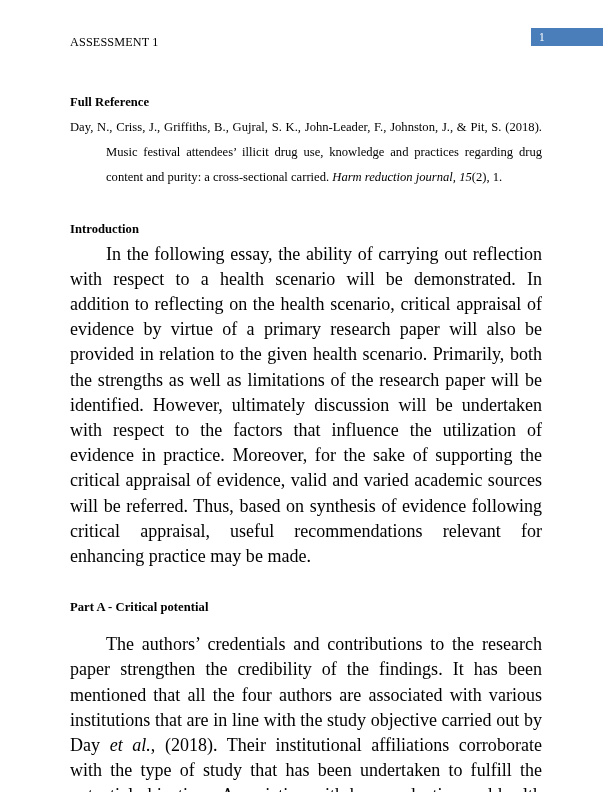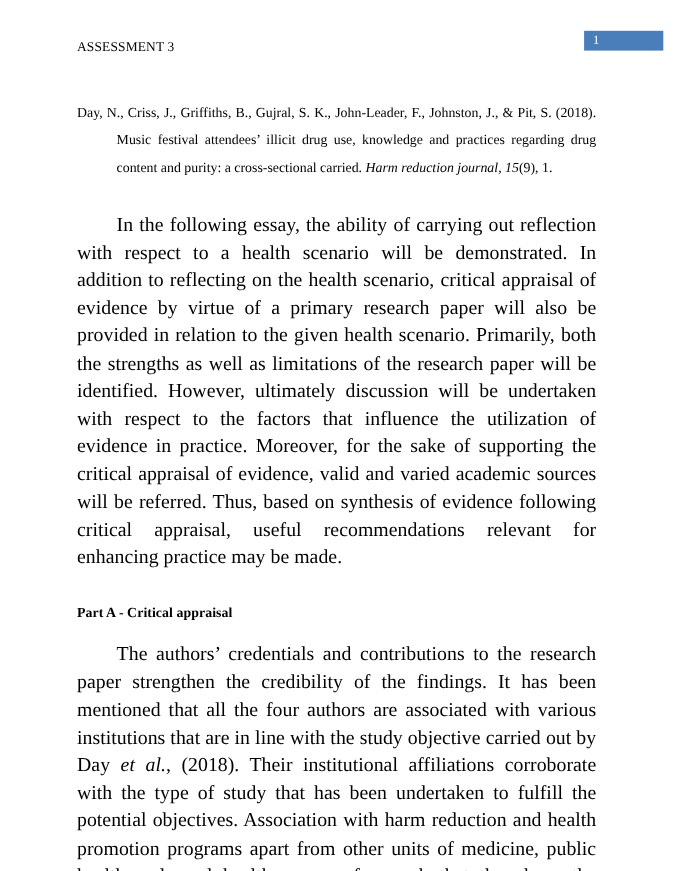--- a/index.html
+++ b/index.html
@@ -108,40 +108,42 @@
   .gap-lg { height: 26px; }
 
   i.it { font-style: italic; margin-top: 16px; }
 </style>
 </head>
 <body>
 
 <div class="page">
 
   <div class="running-header">
-    <span class="header-text">ASSESSMENT 3</span>
+    <span class="header-text">ASSESSMENT 1</span>
   </div>
 
   <div class="page-number-badge">
     <span class="num">1</span>
   </div>
 
   <div class="content">
 
+    <h1 class="section-heading">Full Reference</h1>
 
-    <p class="reference-entry"><span>Day, N., Criss, J., Griffiths, B., Gujral, S. K., John-Leader, F., Johnston, J., &amp; Pit, S. (2018).</span> <span>Music festival attendees’ illicit drug use, knowledge and practices regarding drug content</span> <span>and purity: a cross-sectional carried. </span><i class="it">Harm reduction journal, 15</i><span>(9), 1.</span></p>
+    <p class="reference-entry"><span>Day, N., Criss, J., Griffiths, B., Gujral, S. K., John-Leader, F., Johnston, J., &amp; Pit, S. (2018).</span> <span>Music festival attendees’ illicit drug use, knowledge and practices regarding drug content</span> <span>and purity: a cross-sectional carried. </span><i class="it">Harm reduction journal, 15</i><span>(2), 1.</span></p>
 
     <div class="gap-lg"></div>
 
+    <h2 class="section-heading">Introduction</h2>
 
     <p class="body-par">In the following essay, the ability of carrying out reflection with respect to a health scenario will be demonstrated. In addition to reflecting on the health scenario, critical appraisal of evidence by virtue of a primary research paper will also be provided in relation to the given health scenario. Primarily, both the strengths as well as limitations of the research paper will be identified.  However, ultimately discussion will be undertaken with respect to the factors that influence the utilization of evidence in practice. Moreover, for the sake of supporting the critical appraisal of evidence, valid and varied academic sources will be referred.  Thus, based on synthesis of evidence following critical appraisal, useful recommendations relevant for enhancing practice may be made.</p>
 
     <div class="gap-lg"></div>
 
-    <h2 class="section-heading">Part A - Critical appraisal</h2>
+    <h2 class="section-heading">Part A - Critical potential</h2>
 
     <div class="gap-sm"></div>
 
 
     <p class="body-par"><span>The authors’ credentials and contributions to the research paper strengthen the credibility of the findings. It has been mentioned that all the four authors are associated with various institutions that are in line with the study objective carried out by Day </span><i class="it">et al.</i><span>, (2018). Their institutional affiliations corroborate with the type of study that has been undertaken to fulfill the potential objectives. Association with harm reduction and health promotion programs apart from other units of medicine, public health and rural health are proof enough that they have the desired qualifications, authority to perform the operations in course of their study (Ivaniš et al., 2011).</span></p>
 
     <div class="gap-md"></div>
 
     <p class="body-par">No comment has been cited with respect to the conflicts of interest or possible grounds for bias in the paper thus questioning the validity of its reported findings. However, pertinent</p>
 

